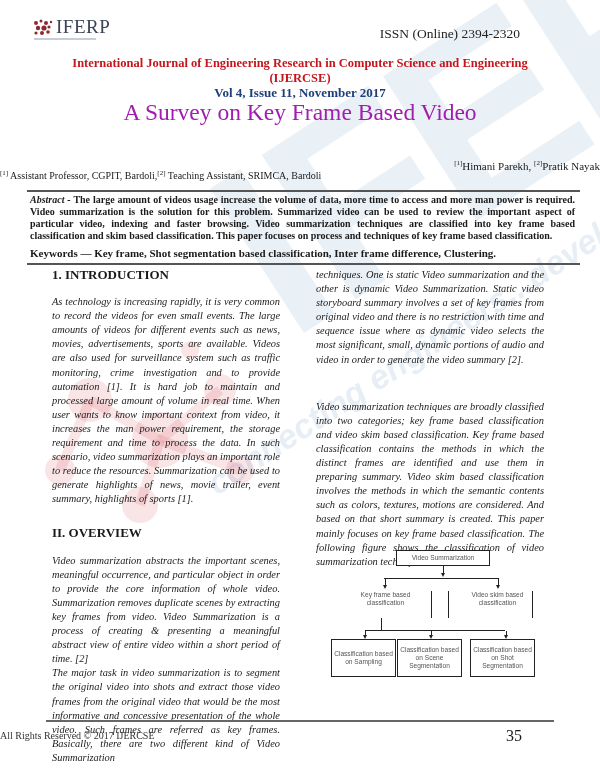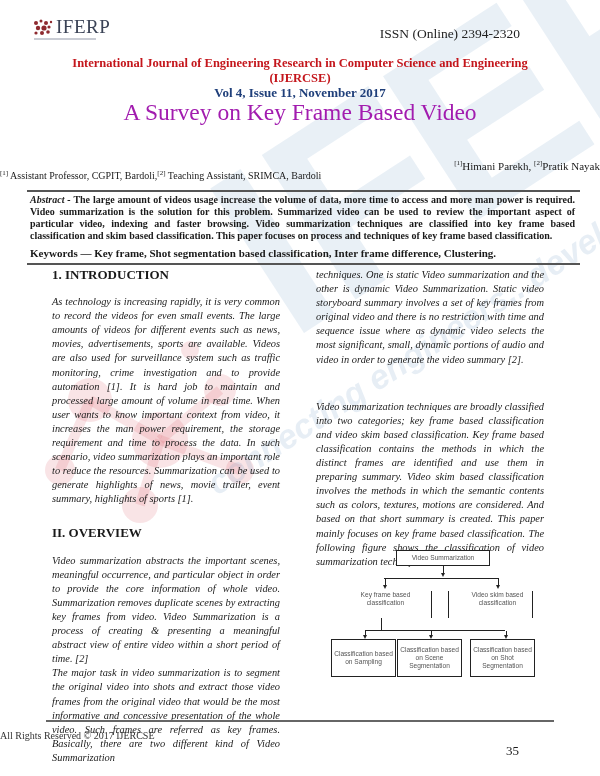--- a/index.html
+++ b/index.html
@@ -67,21 +67,21 @@
   .lbl-free { position: absolute; font-family: "Liberation Sans", sans-serif; font-size: 6.6px;
               color: #555; text-align: center; line-height: 8px; }
   .ln { position: absolute; background: #222; }
   .arrow { position: absolute; width: 0; height: 0; border-left: 2.5px solid transparent;
            border-right: 2.5px solid transparent; border-top: 4px solid #222; }
   .caption { position: absolute; left: 300px; width: 285px; top: 683px; text-align: center;
              font-size: 10.4px; font-weight: bold; font-style: italic; }
 
   .footer { position: absolute; top: 727px; left: 0; width: 600px; font-size: 10px; }
   .footer .copy { position: absolute; left: 0; width: 600px; top: 3px; color: #333; }
-  .footer .page { position: absolute; left: 506px; top: 16px; font-size: 13px; }
+  .footer .page { position: absolute; left: 506px; top: 0px; font-size: 16px; }
 </style>
 </head>
 <body>
 
 <svg class="wm wm-red" viewBox="0 0 260 200">
   <g fill="rgba(215,90,100,0.16)" stroke="rgba(215,90,100,0.16)" stroke-width="10">
     <line x1="60" y1="70" x2="130" y2="110"></line>
     <line x1="130" y1="110" x2="190" y2="60"></line>
     <line x1="130" y1="110" x2="110" y2="175"></line>
     <line x1="130" y1="110" x2="210" y2="140"></line>

